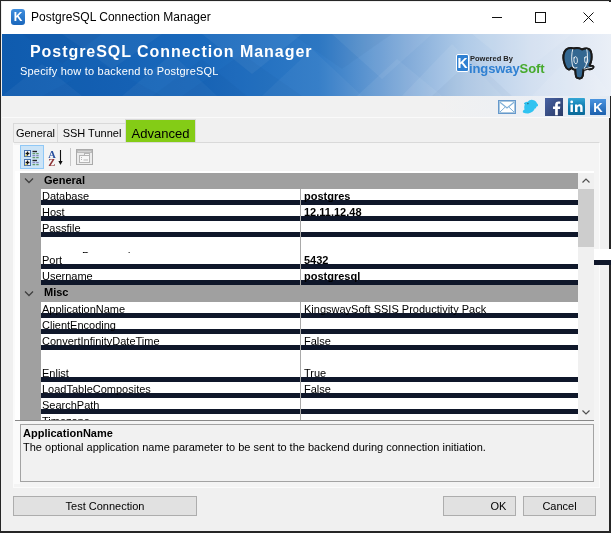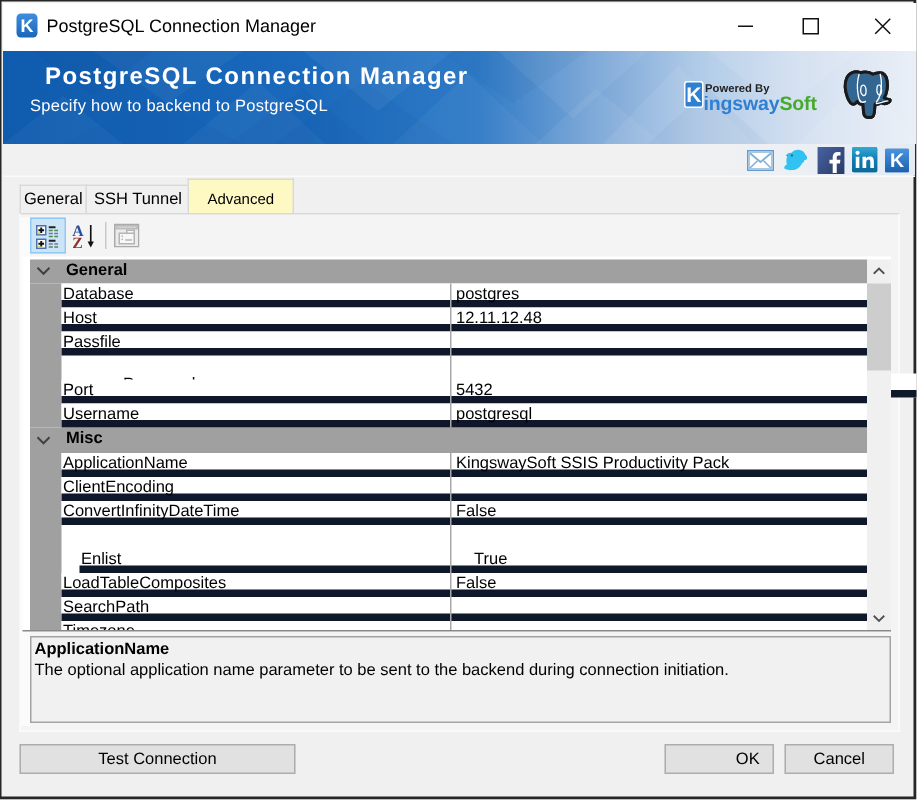--- a/index.html
+++ b/index.html
@@ -12,34 +12,34 @@
 #kicon { left:10px; top:8px; width:14px; height:16px; border-radius:3px; background:linear-gradient(#3f8ede,#1a66bb); color:#fff; font-weight:bold; font-size:12px; text-align:center; line-height:16px; }
 #title { left:30px; top:9px; font-size:12px; color:#000; }
 
 #header { left:1px; top:33px; width:609px; height:62px; overflow:hidden; }
 #htitle { left:29px; top:42px; font-size:16px; font-weight:bold; color:#fff; letter-spacing:0.95px; line-height:18px; }
 #hsub { left:19px; top:64px; font-size:11px; color:#fff; letter-spacing:0.2px; line-height:13px; }
 
 #social { left:1px; top:95px; width:608px; height:22px; background:linear-gradient(90deg,#f1f1f1 0%,#f1f1f1 72%,#ebeff5 90%,#e4ebf3 100%); border-bottom:1px solid #fafafa; }
 
 .tab { top:122px; height:19px; background:#f0f0f0; border:1px solid #d9d9d9; border-bottom:none; font-size:11px; color:#000; text-align:center; line-height:19px; }
-#tab-adv { top:118px; height:24px; background:#fef9c3; border:1px solid #d9d9d9; border-bottom:none; line-height:28px; font-size:10px; text-align:center; }
+#tab-adv { top:118px; height:24px; background:#84cc16; border:1px solid #d9d9d9; border-bottom:none; line-height:28px; font-size:13px; text-align:center; }
 #page { left:12px; top:141px; width:587px; height:346px; background:#f4f4f4; border:1px solid #fbfbfb; border-top-color:#d9d9d9; }
 
 #btn-cat { left:19px; top:144px; width:24px; height:24px; background:#cce4f7; border:1px solid #90c8f6; }
 #tool-sep { left:69px; top:147px; width:1px; height:18px; background:#c8c8c8; }
 
 #grid { left:14px; top:170px; width:579px; height:250px; background:#fff; border-bottom:1px solid #888; }
 .cat { position:absolute; left:19px; width:558px; height:16px; background:#a0a0a0; }
 .cat .lbl { position:absolute; left:24px; top:1px; font-size:11px; font-weight:bold; color:#000; }
 .indent { position:absolute; left:19px; width:21px; background:#a0a0a0; }
 .row { position:absolute; left:40px; width:537px; height:16px; background:#fff; border-bottom:5px solid #0f172a; }
 .row .n { position:absolute; left:1px; top:1px; font-size:11px; color:#000; white-space:nowrap; }
 .row .v { position:absolute; left:263px; top:1px; font-size:11px; color:#000; white-space:nowrap; }
-.row .vb { font-weight:normal; }
+.row .vb { font-weight:bold; }
 .vline { position:absolute; left:299px; top:188px; width:1px; height:96px; background:#a9a9a9; }
 
 #sbar { left:577px; top:172px; width:16px; height:247px; background:#f0f0f0; }
 #sthumb { left:0px; top:16px; width:16px; height:58px; background:#cdcdcd; }
 
 #help { left:19px; top:423px; width:574px; height:58px; background:#f1f1f1; border:1px solid #a3a3a3; }
 #help .t { position:absolute; left:2px; top:2px; font-size:11px; font-weight:bold; color:#000; }
 #help .d { position:absolute; left:2px; top:16px; font-size:11px; color:#000; }
 
 .btn { background:#e1e1e1; border:1px solid #adadad; font-size:11px; text-align:center; color:#000; }
@@ -257,21 +257,21 @@
       <span class="n">ApplicationName</span>
       <span class="v">KingswaySoft SSIS Productivity Pack</span>
     </div>
   <div class="row abs" style="top:317px;">
       <span class="n">ClientEncoding</span>
     </div>
   <div class="row abs" style="top:333px;">
       <span class="n">ConvertInfinityDateTime</span>
       <span class="v">False</span>
     </div>
-  <div class="row abs" style="top:365px;margin-left:12px;">
+  <div class="row abs" style="top:365px;">
       <span class="n">Enlist</span>
       <span class="v">True</span>
     </div>
   <div class="row abs" style="top:381px;">
       <span class="n">LoadTableComposites</span>
       <span class="v">False</span>
     </div>
   <div class="row abs" style="top:397px;">
       <span class="n">SearchPath</span>
     </div>

